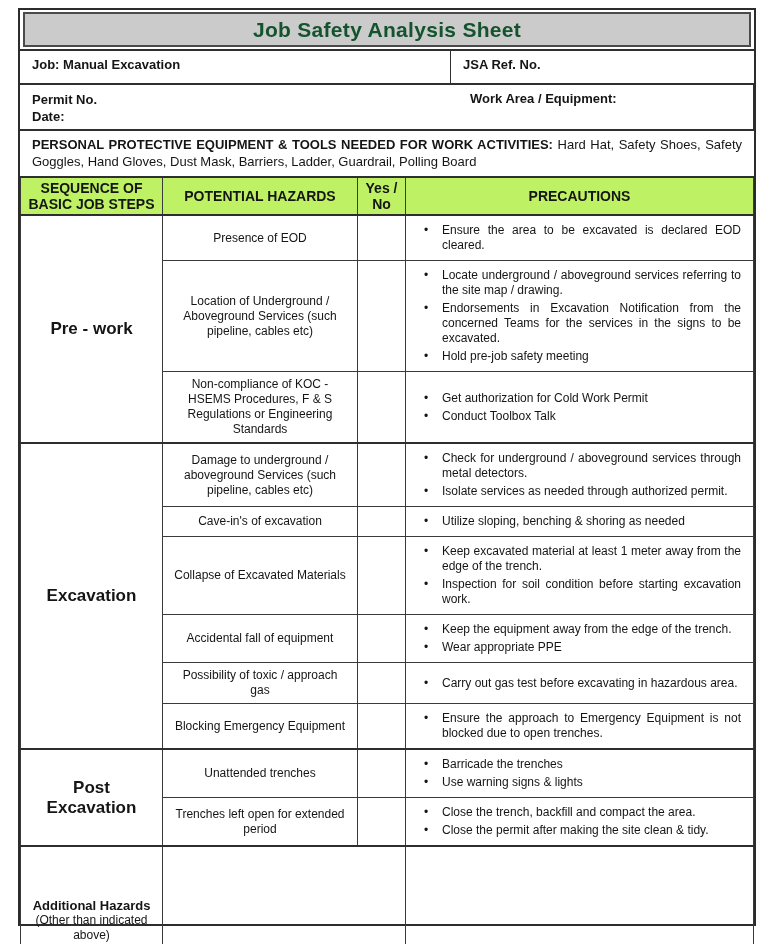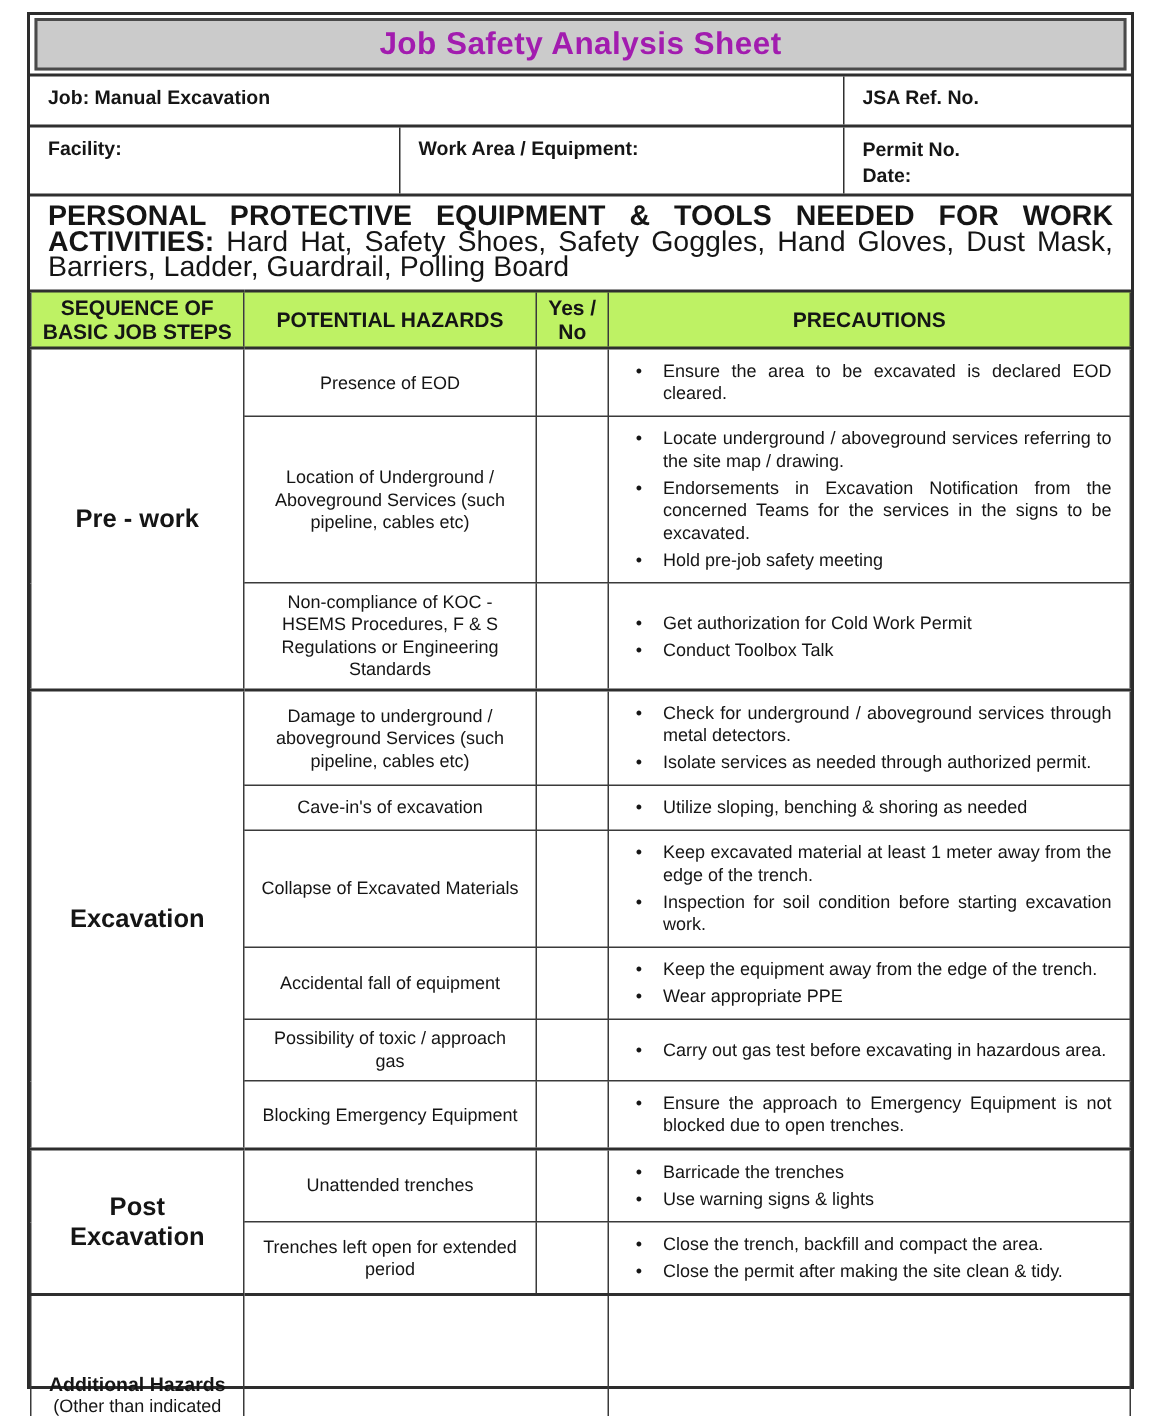--- a/index.html
+++ b/index.html
@@ -19,36 +19,36 @@
   }
   
   .title-bar {
     margin: 2px 3px 0 3px;
     height: 35px;
     background: #cbcbcb;
     border: 2px solid #4a4a4a;
     display: flex; align-items: center; justify-content: center;
   }
   .title-bar h1 {
-    font-size: 21px; font-weight: bold; letter-spacing: 0.3px; color: #a21caf;
+    font-size: 21px; font-weight: bold; letter-spacing: 0.3px; color: #14532d;
   }
   
   .hrow { display: flex; border-top: 2px solid #2f2f2f; }
   .hrow .cell { padding: 6px 12px; font-weight: bold; font-size: 13px; }
   .job-row { margin-top: 2px; height: 34px; }
-  .job-row .job-cell { width: 543px; border-right: 1px solid #2f2f2f; }
+  .job-row .job-cell { width: 431px; border-right: 1px solid #2f2f2f; }
   .job-row .ref-cell { flex: 1; }
   .fac-row { height: 46px; }
   .fac-row .fac-cell { width: 247px; border-right: 1px solid #2f2f2f; }
   .fac-row .wa-cell { width: 296px; border-right: 1px solid #2f2f2f; }
   .fac-row .permit-cell { flex: 1; line-height: 17px; }
   .ppe-row {
     border-top: 2px solid #2f2f2f;
     padding: 5px 12px 6px 12px;
-    font-size: 19px; line-height: 17px;
+    font-size: 13px; line-height: 17px;
     text-align: justify;
     min-height: 44px;
   }
   .ppe-row .lbl { font-weight: bold; }
   
   table.jsa {
     width: 100%;
     border-collapse: collapse;
     table-layout: fixed;
   }
@@ -94,26 +94,25 @@
 
   <div class="hrow job-row">
     <div class="cell job-cell">
       <span>Job:</span>
       <span>Manual Excavation</span>
     </div>
     <div class="cell ref-cell">JSA Ref. No.</div>
   </div>
 
   <div class="hrow fac-row">
-    <div class="cell fac-cell">Facility:</div>
-    <div class="cell wa-cell">Work Area / Equipment:</div>
     <div class="cell permit-cell">
       <div>Permit No.</div>
       <div>Date:</div>
     </div>
+    <div class="cell wa-cell">Work Area / Equipment:</div>
   </div>
 
   <div class="ppe-row">
     <span class="lbl">PERSONAL PROTECTIVE EQUIPMENT &amp; TOOLS NEEDED FOR WORK ACTIVITIES:</span>
     <span>Hard Hat, Safety Shoes, Safety Goggles, Hand Gloves, Dust Mask, Barriers, Ladder, Guardrail, Polling Board</span>
   </div>
 
   <table class="jsa">
     <colgroup>
         <col class="c1">

